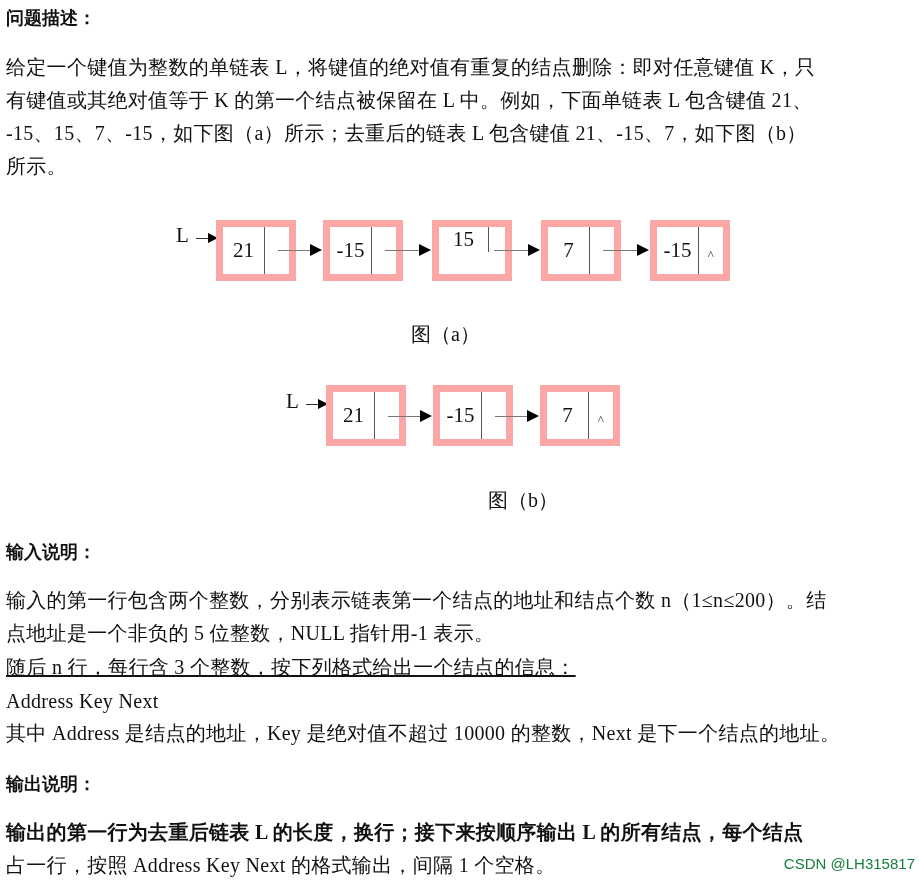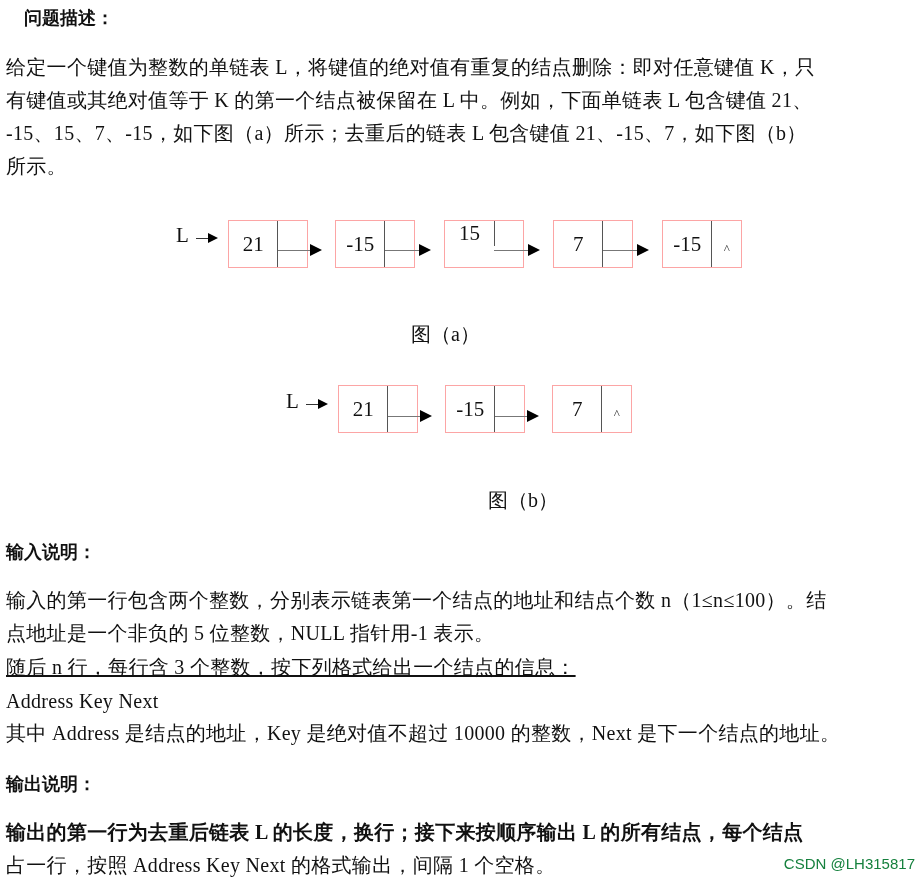--- a/index.html
+++ b/index.html
@@ -12,22 +12,22 @@
     .heading {
       font-family: "DejaVu Sans", "Liberation Sans", sans-serif;
       font-weight: bold; font-size: 18px; left: 6px; letter-spacing: 0px;
     }
     .line {
       position: absolute; left: 6px; font-size: 20px; white-space: nowrap;
       letter-spacing: 0.3px; line-height: 24px; text-align: center;
     }
     .caption { font-size: 20px; white-space: nowrap; }
     .node {
-      position: absolute; height: 48px; border: 1px solid #fca5a5; box-sizing: border-box;
-      display: flex; background: #fff; margin-left: 12px;
+      position: absolute; height: 61px; border: 7px solid #fca5a5; box-sizing: border-box;
+      display: flex; background: #fff;
     }
     .node .key {
       width: 49px; border-right: 1px solid #555; display: flex; align-items: center; justify-content: center;
       font-size: 21px;
     }
     .node .ptr {
       width: 29px; display: flex; align-items: flex-start; justify-content: center;
       font-size: 13px; padding-top: 20px; box-sizing: border-box; color: #333;
     }
     .arrow { position: absolute; height: 1px; background: #777; }
@@ -42,21 +42,21 @@
       border-left: 10px solid #000; border-top: 5px solid transparent; border-bottom: 5px solid transparent;
     }
     .watermark {
       position: absolute; right: 4px; bottom: 8px;
       font-family: "Liberation Sans", "DejaVu Sans", sans-serif; font-size: 15px; color: #15803d;
     }
   </style>
 </head>
 <body>
 
-<div class="abs heading" style="top:6px;margin-left:18px;">问题描述：</div>
+<div class="abs heading" style="top:6px;">问题描述：</div>
 <div class="line" style="top:55px;">给定一个键值为整数的单链表 L，将键值的绝对值有重复的结点删除：即对任意键值 K，只</div>
 <div class="line" style="top:88px;">有键值或其绝对值等于 K 的第一个结点被保留在 L 中。例如，下面单链表 L 包含键值 21、</div>
 <div class="line" style="top:121px;">-15、15、7、-15，如下图（a）所示；去重后的链表 L 包含键值 21、-15、7，如下图（b）</div>
 <div class="line" style="top:154px;">所示。</div>
 
 <div>
   <span class="head-label" style="left:176px; top:223px;">L</span>
   <span class="head-arrow" style="left:196px; top:238px;"></span>
 
   <div class="node" style="left:216px; top:220px; width:80px;">
@@ -109,21 +109,21 @@
 
   <div class="node" style="left:540px; top:385px; width:80px;">
     <div class="key">7</div>
     <div class="ptr">^</div>
   </div>
 
   <span class="abs caption" style="left:488px; top:487px;">图（b）</span>
 </div>
 
 <div class="abs heading" style="top:540px;text-align:center;">输入说明：</div>
-<div class="line" style="top:588px;">输入的第一行包含两个整数，分别表示链表第一个结点的地址和结点个数 n（1≤n≤100）。结</div>
+<div class="line" style="top:588px;">输入的第一行包含两个整数，分别表示链表第一个结点的地址和结点个数 n（1≤n≤200）。结</div>
 <div class="line" style="top:621px;">点地址是一个非负的 5 位整数，NULL 指针用-1 表示。</div>
 <div class="line" style="top:655px;text-decoration:underline;">随后 n 行，每行含 3 个整数，按下列格式给出一个结点的信息：</div>
 <div class="line" style="top:689px;">Address Key Next</div>
 <div class="line" style="top:721px;">其中 Address 是结点的地址，Key 是绝对值不超过 10000 的整数，Next 是下一个结点的地址。</div>
 
 <div class="abs heading" style="top:772px;">输出说明：</div>
 <div class="line" style="top:820px;font-weight:bold;">输出的第一行为去重后链表 L 的长度，换行；接下来按顺序输出 L 的所有结点，每个结点</div>
 <div class="line" style="top:853px;">占一行，按照 Address Key Next 的格式输出，间隔 1 个空格。</div>
 
 <div class="watermark">CSDN @LH315817</div>

